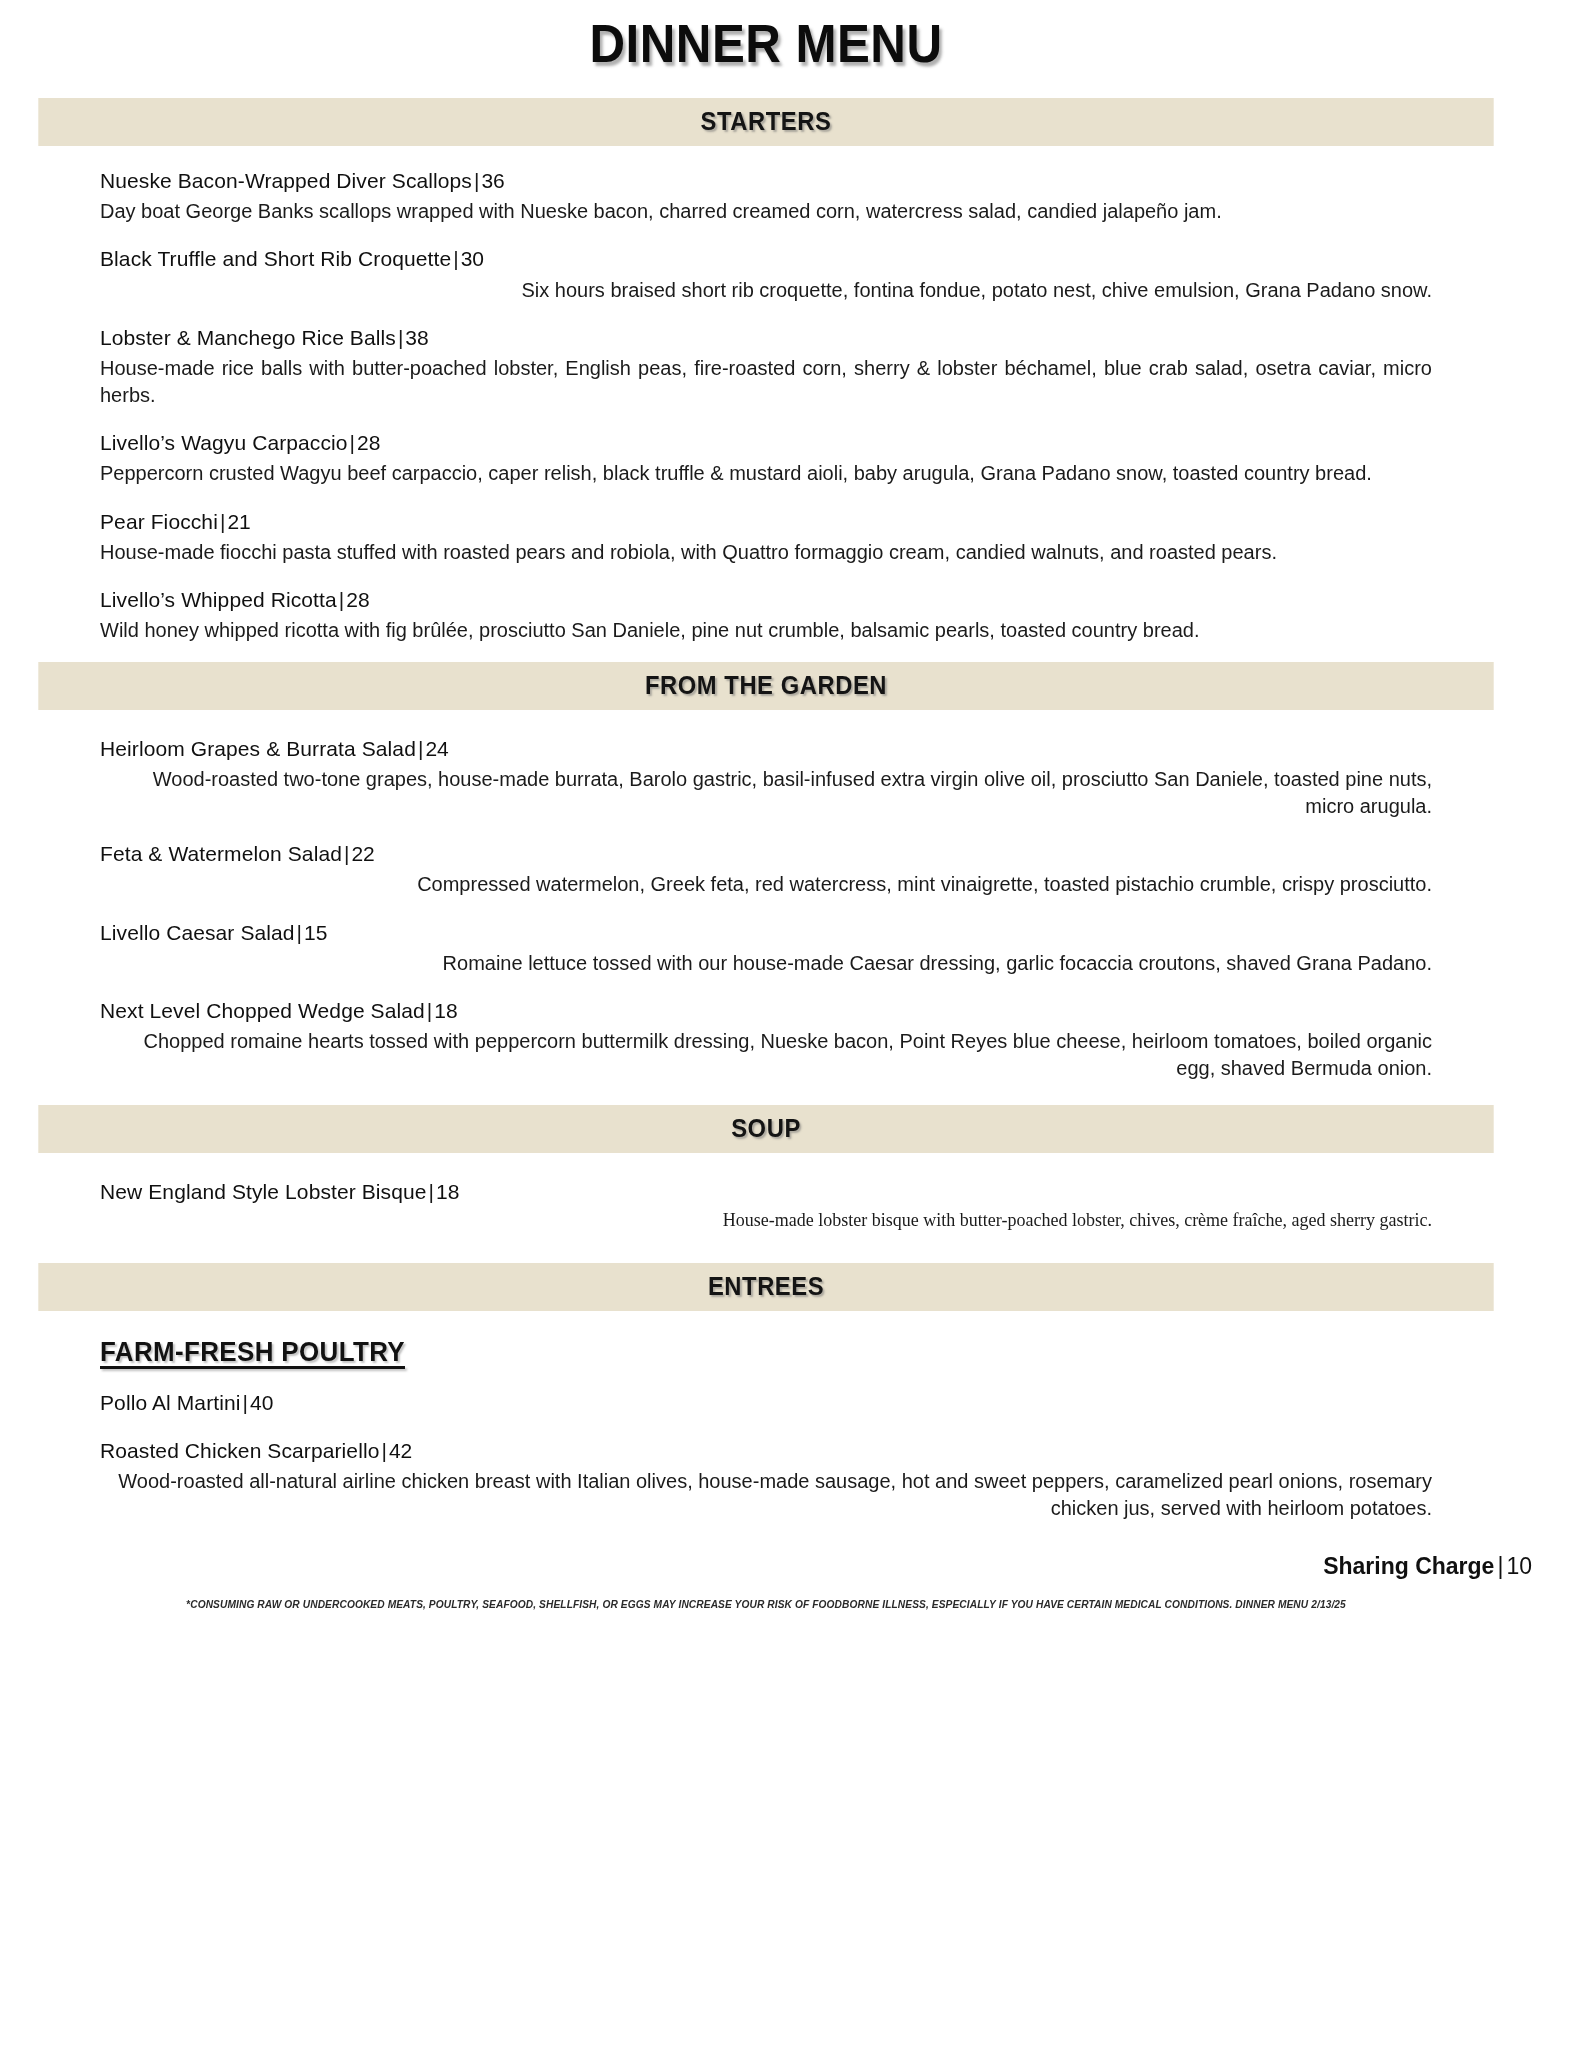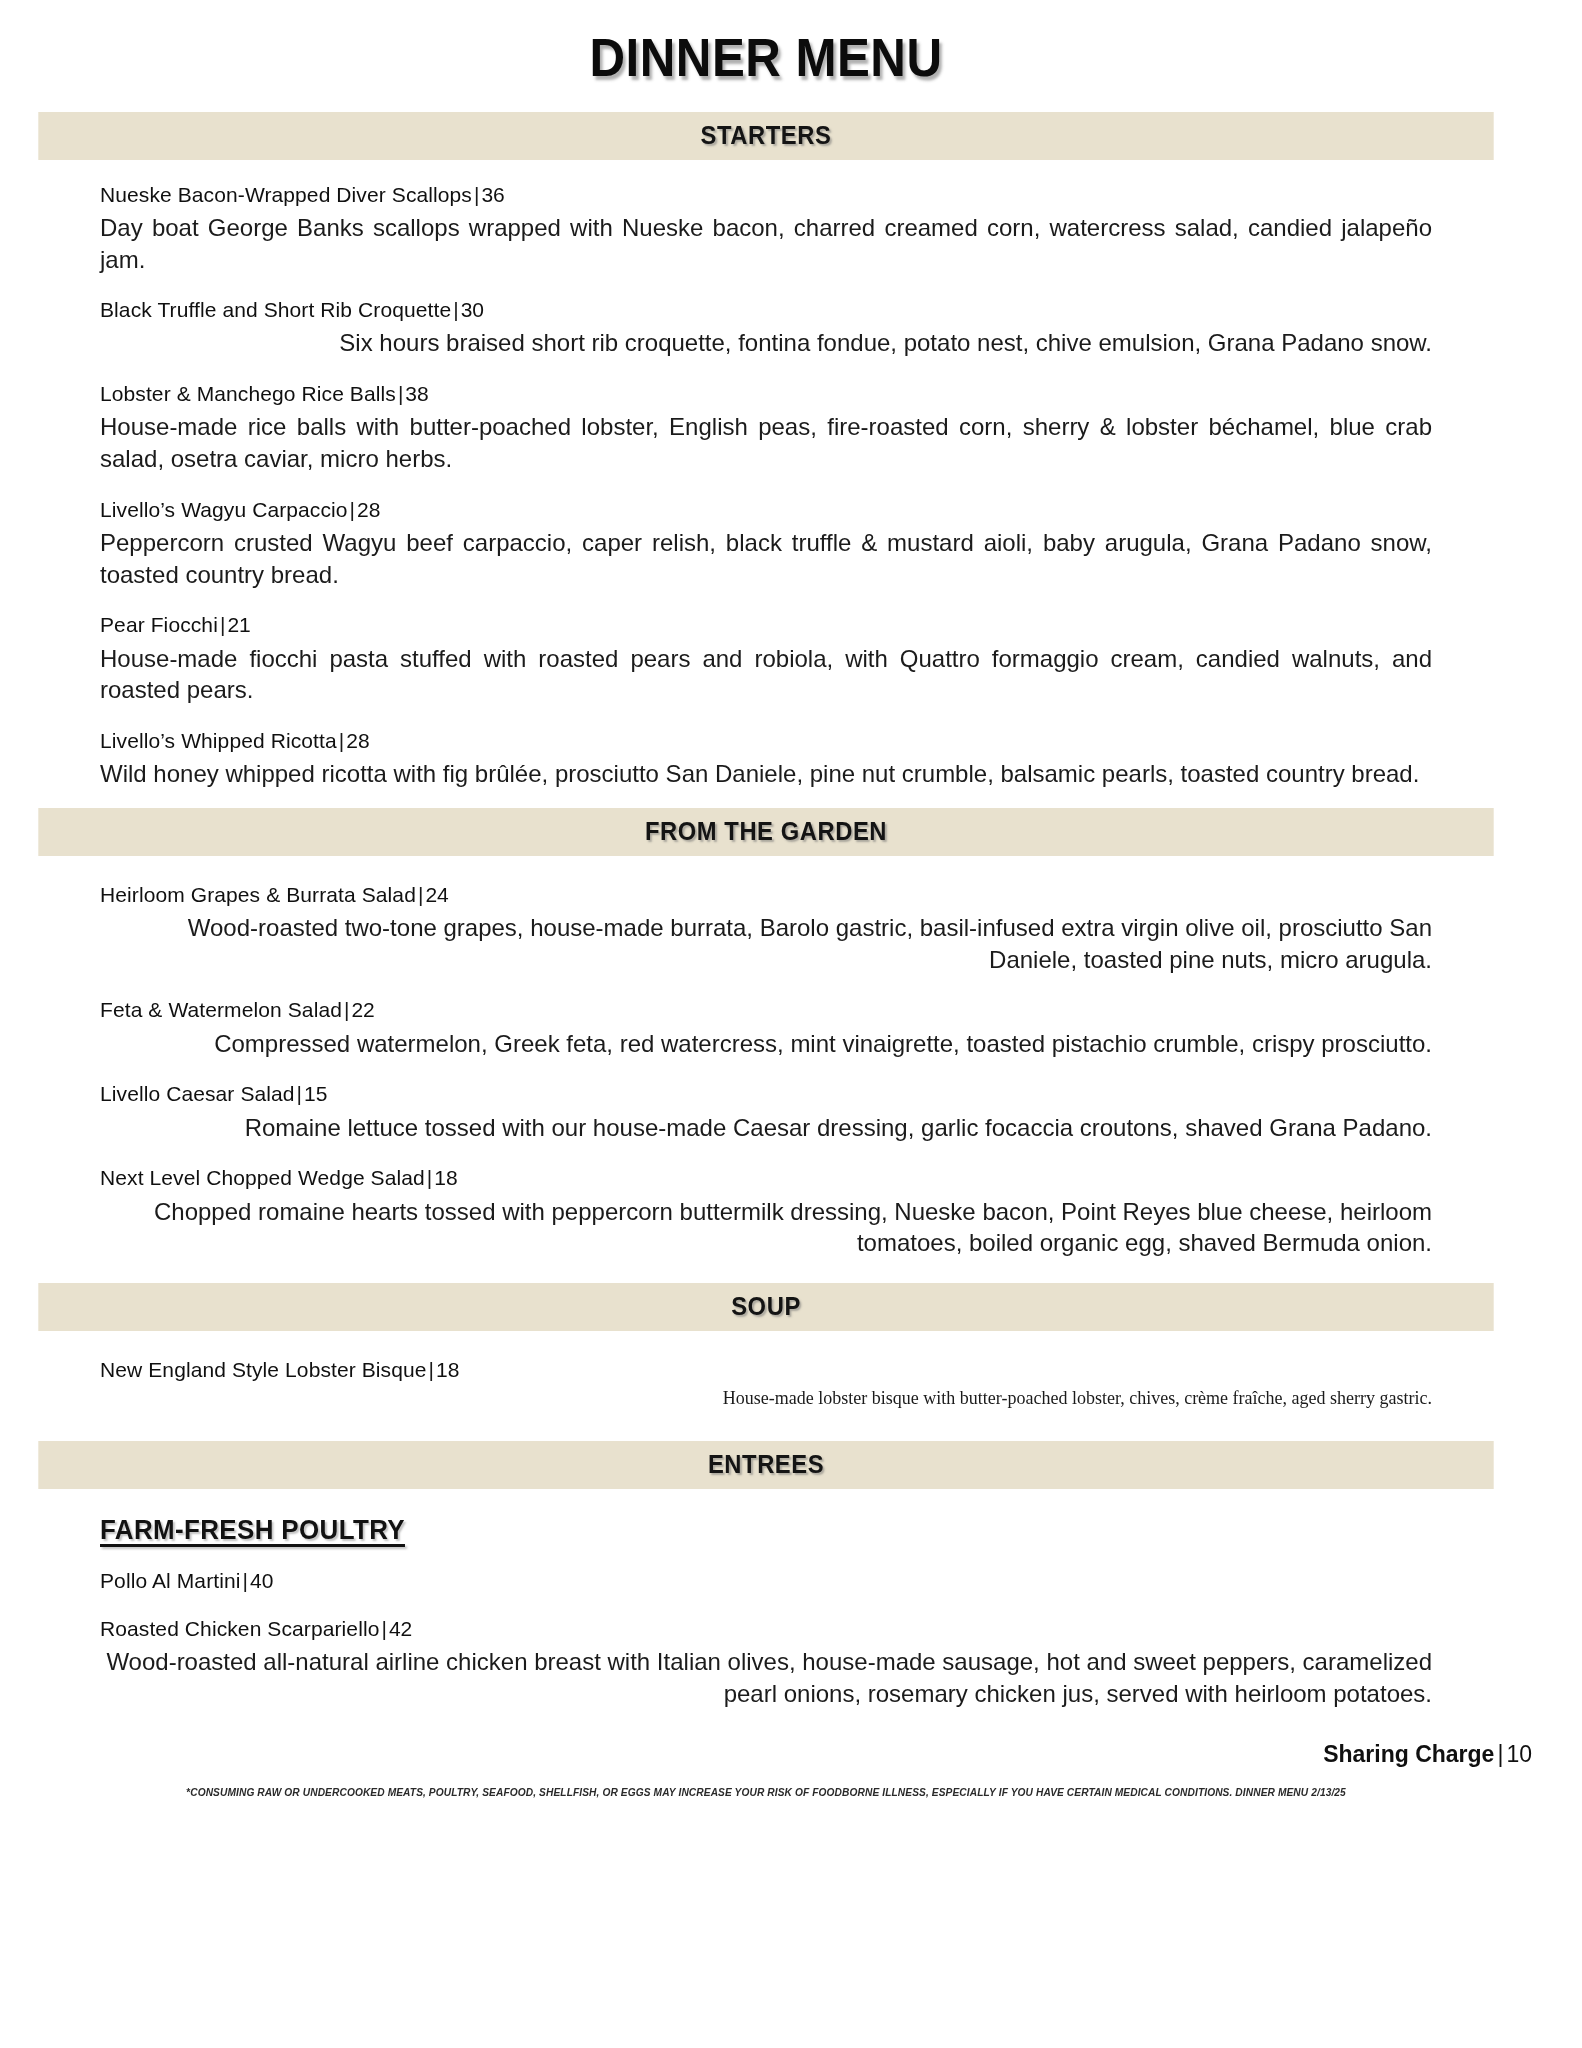--- a/index.html
+++ b/index.html
@@ -14,21 +14,21 @@
     color: #121212;
     -webkit-font-smoothing: antialiased;
   }
 
   .page {
     position: relative;
     width: 1532px;
     min-height: 2048px;
     background: #fff;
     box-sizing: border-box;
-    padding-top: 14px;
+    padding-top: 0;
     overflow: hidden;
   }
 
   
   .menu-title {
     text-align: center;
     font-size: 53px;
     line-height: 1.05;
     font-weight: 700;
     letter-spacing: 0.5px;
@@ -74,21 +74,21 @@
     color: #101010;
   }
   .item-name {
     font-weight: 400;
     letter-spacing: 0.1px;
   }
   .item-sep  { font-weight: 400; color: #1a1a1a; padding: 0 2px; }
   .item-price{ font-weight: 400; }
 
   .item-desc {
-    font-size: 24px;
+    font-size: 20px;
     line-height: 1.32;
     color: #1b1b1b;
     text-align: justify;
     text-justify: inter-word;
     margin: 0;
   }
   .item-desc.nojustify { text-align: right; }
 
   
   .soup .item-head { font-size: 21px; }

